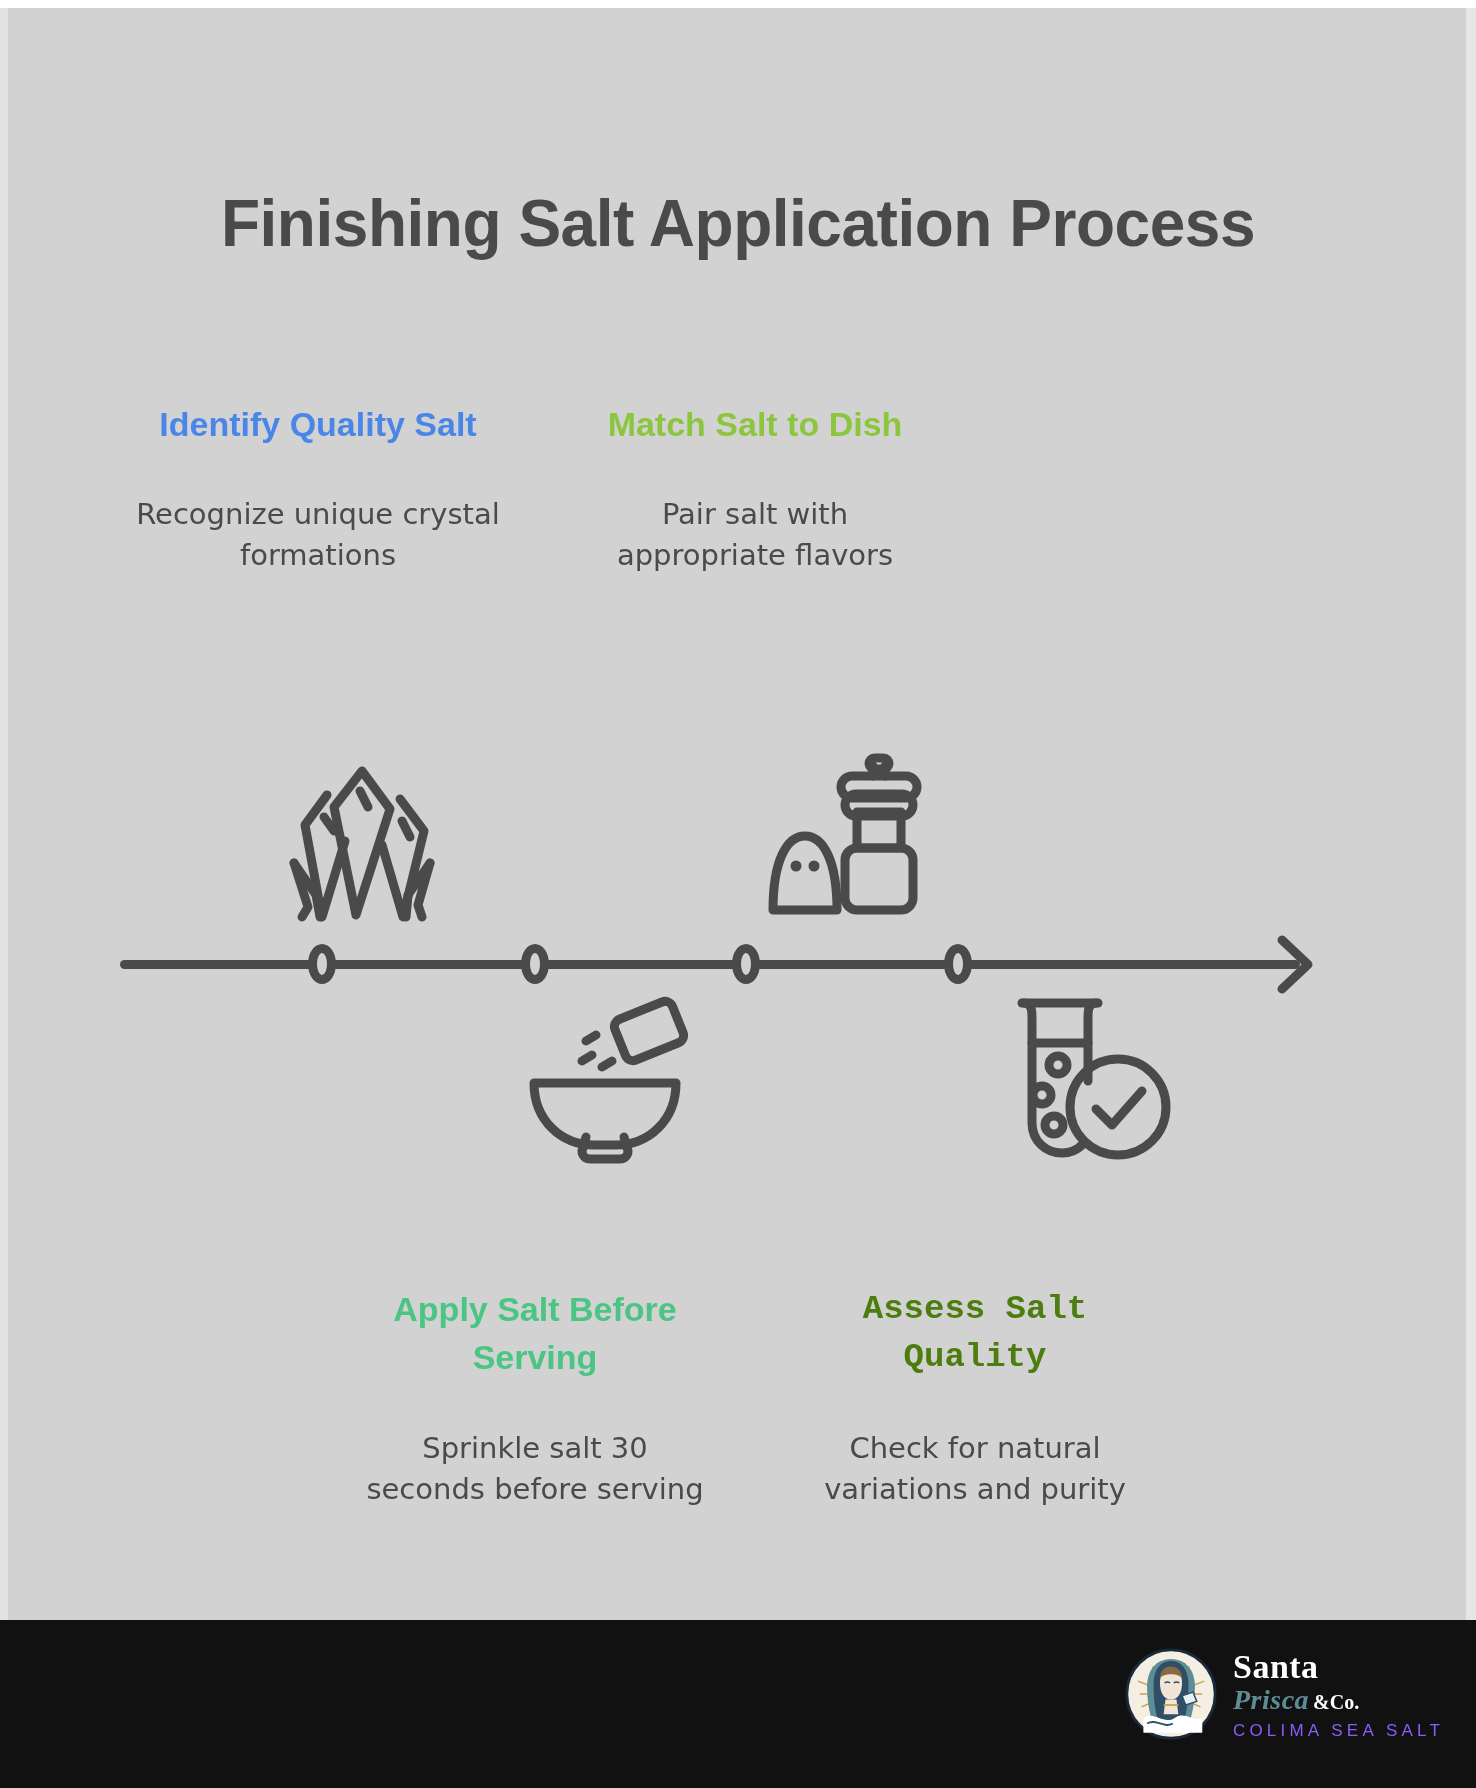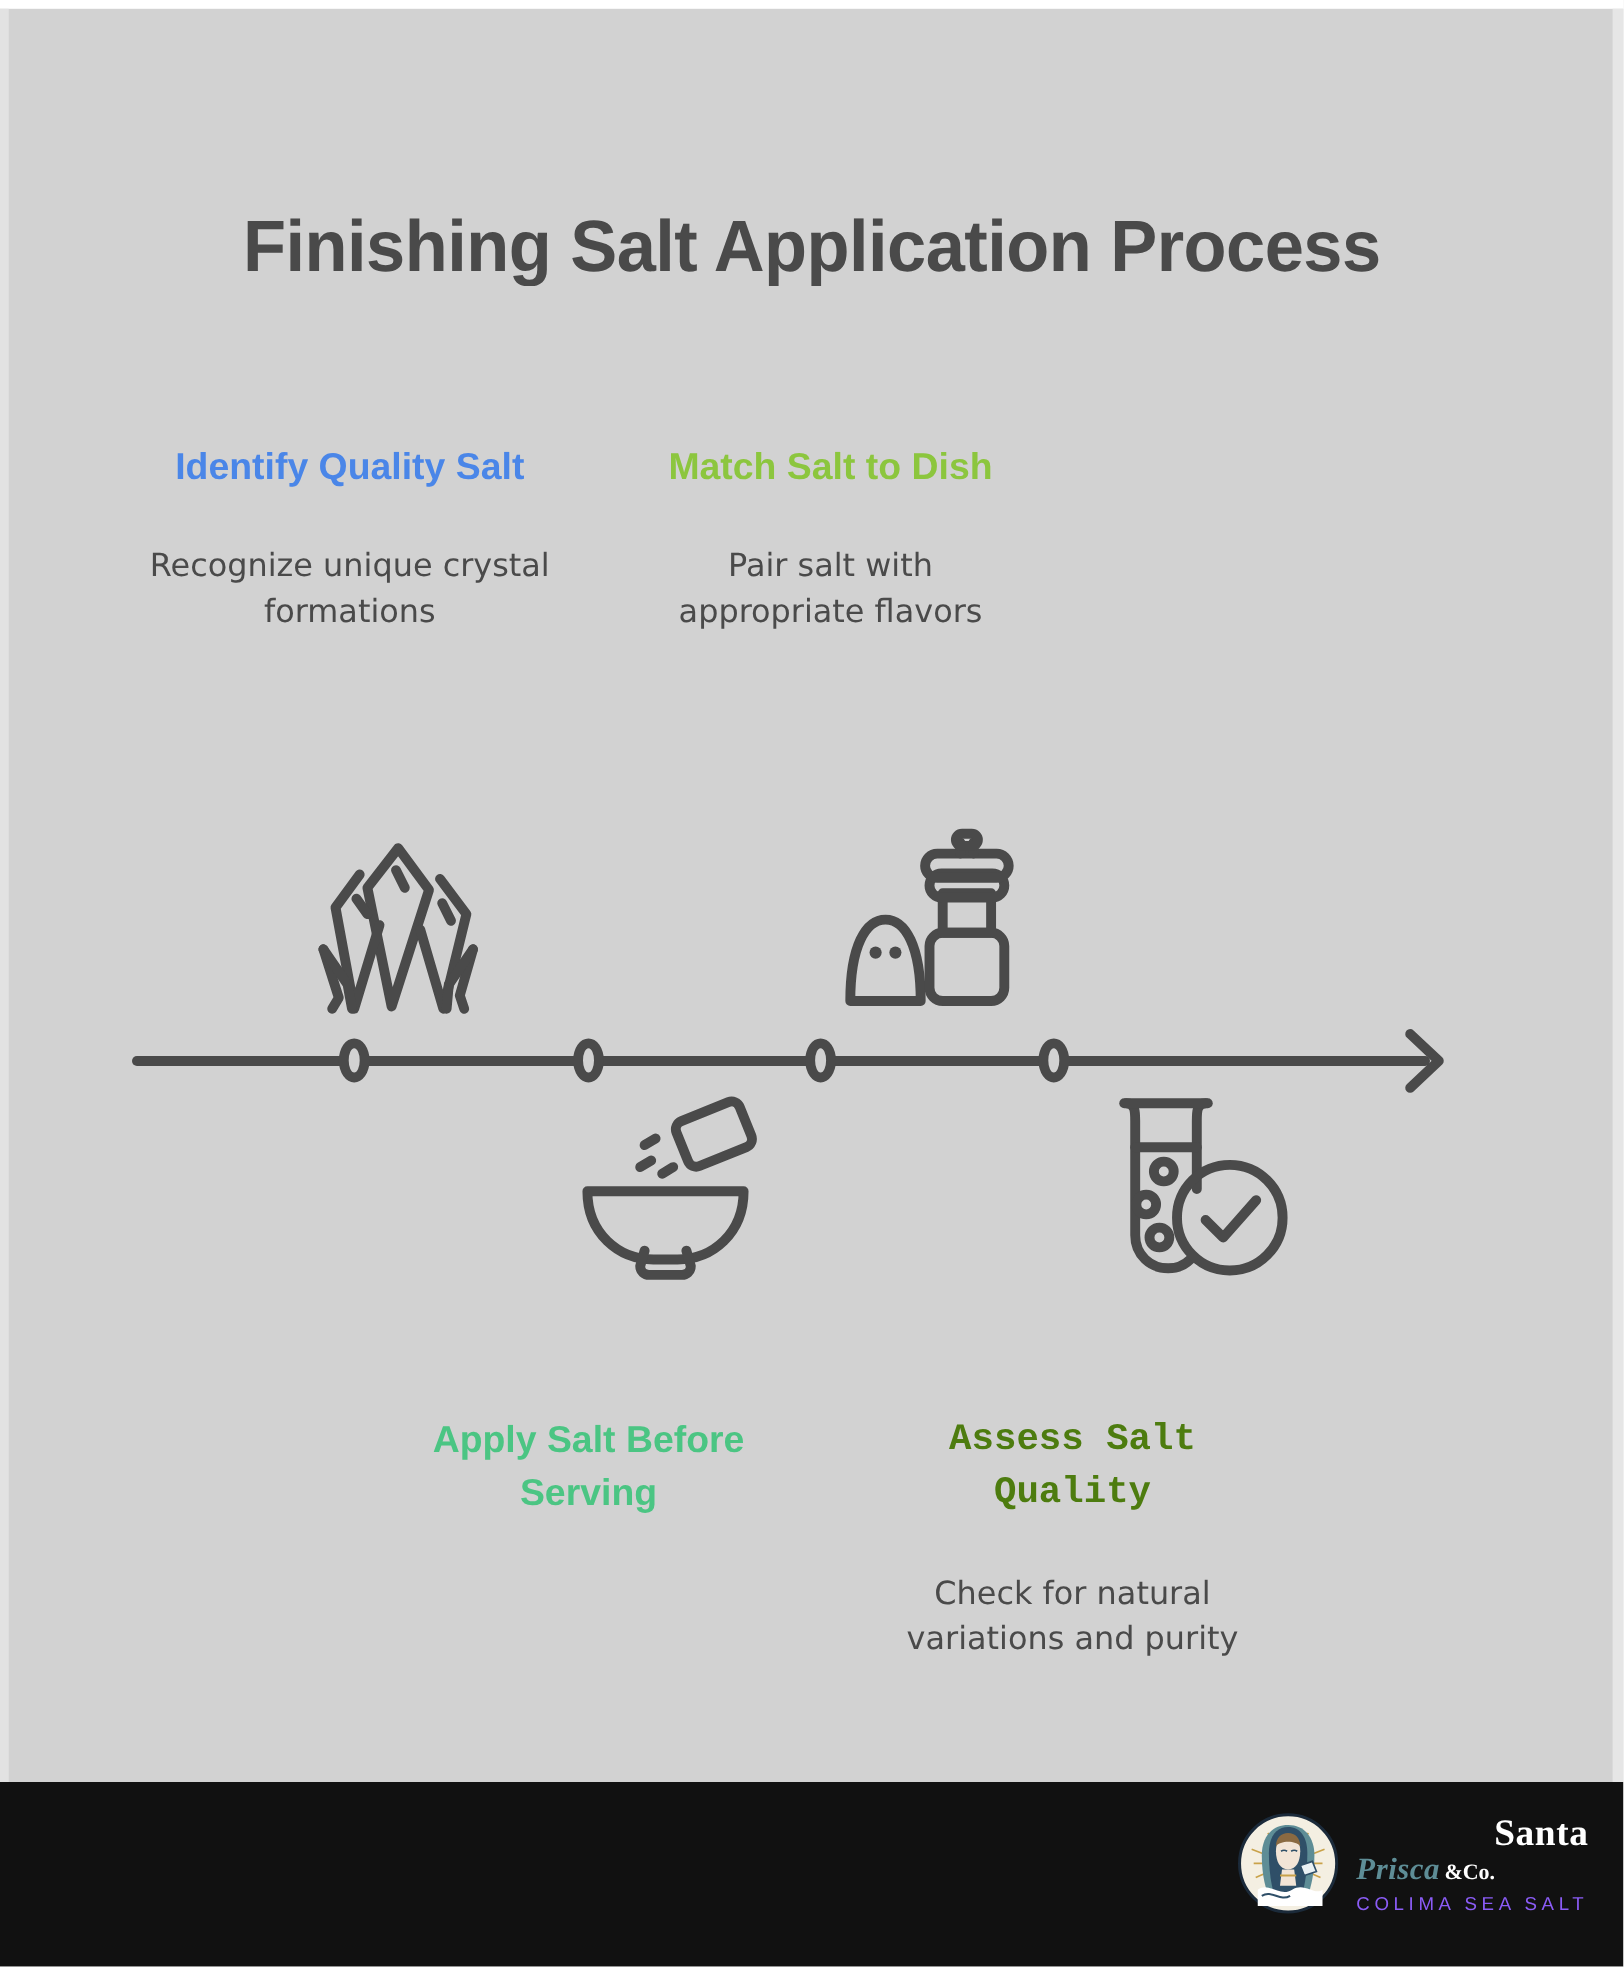--- a/index.html
+++ b/index.html
@@ -153,21 +153,20 @@
     flex-direction: column;
     justify-content: center;
     line-height: 1;
   }
   .logo-santa {
     font-family: "Liberation Serif", serif;
     font-weight: bold;
     font-size: 34px;
     color: #ffffff;
     letter-spacing: 0.5px;
-    text-align: right;
   }
   .logo-prisca-row {
     display: flex;
     align-items: baseline;
     gap: 4px;
     margin-top: 2px;
   }
   .logo-prisca {
     font-family: "Liberation Serif", serif;
     font-weight: bold;
@@ -206,20 +205,21 @@
     <div class="step-body">Recognize unique crystal formations</div>
   </div>
 
   <div class="step-text" id="step2-text">
     <div class="step-head" style="color: rgb(140, 198, 62);">Match Salt to Dish</div>
     <div class="step-body">Pair salt with appropriate flavors</div>
   </div>
 
   <div class="step-text" id="step3-text">
     <div class="step-head" style="color: rgb(75, 197, 131);">Apply Salt Before Serving</div>
+    <div class="step-body">Sprinkle salt 30 seconds before serving</div>
   </div>
 
   <div class="step-text" id="step4-text">
     <div class="step-head" style="color: #4d7c0f; font-family: Liberation Mono, monospace;">Assess Salt Quality</div>
     <div class="step-body">Check for natural variations and purity</div>
   </div>
 
   <div class="icon-box" id="icon1">
     <svg viewBox="0 0 180 180" fill="none" stroke="#4a4a4a" stroke-width="9" stroke-linecap="round" stroke-linejoin="round">
       <path d="M90 16 L62 52 L84 160 L118 54 Z"></path>

